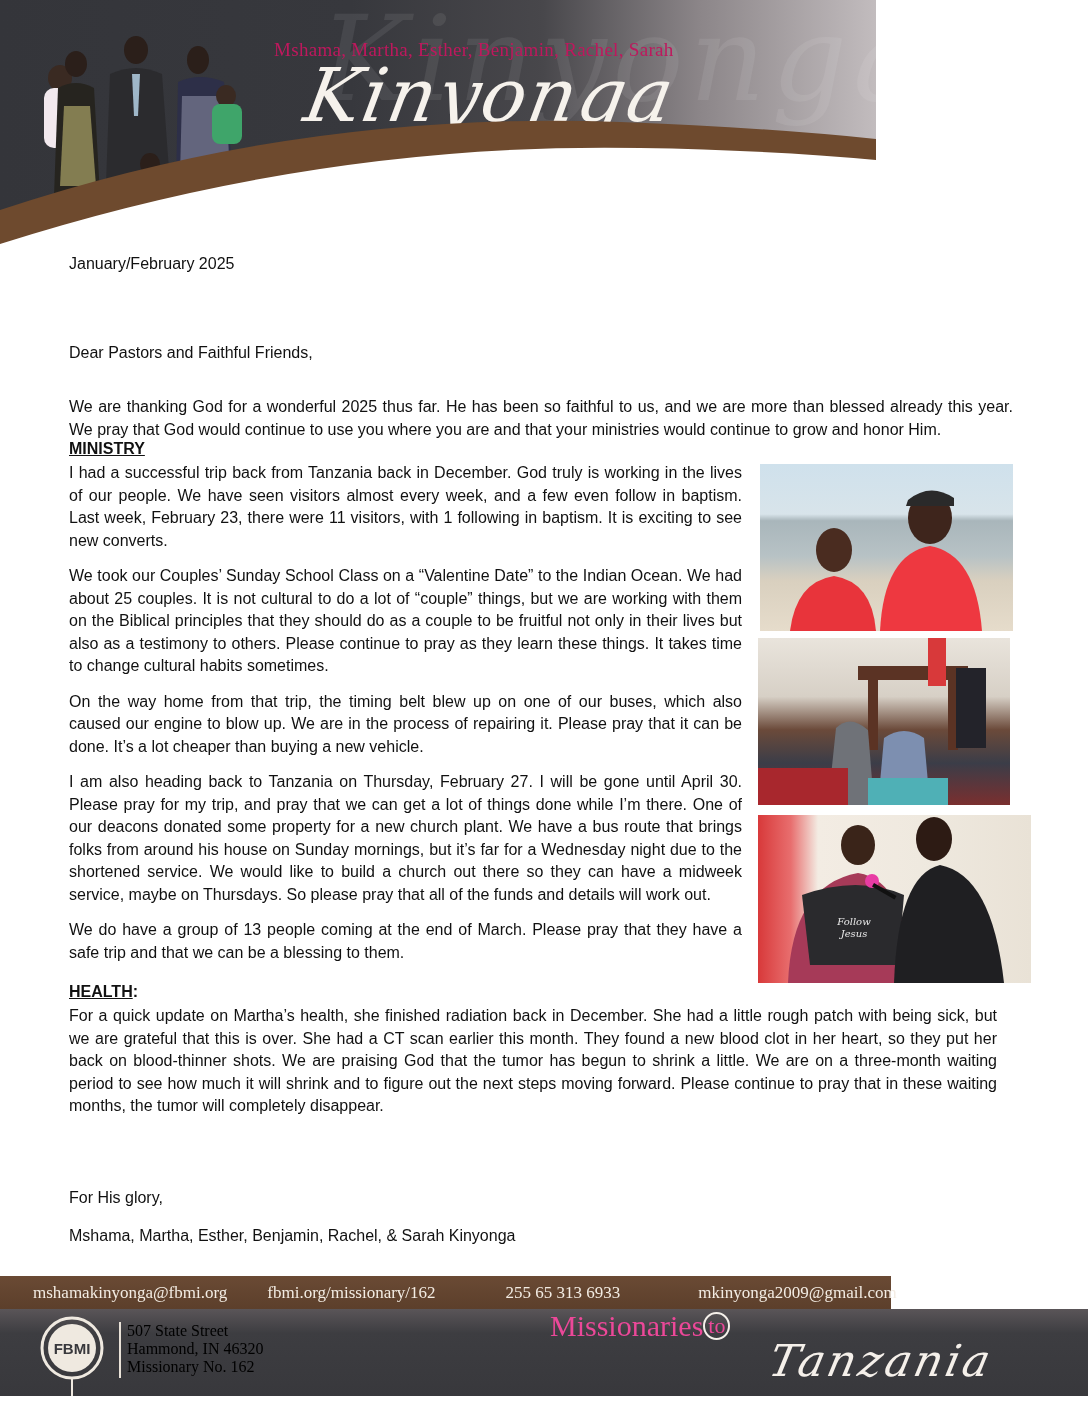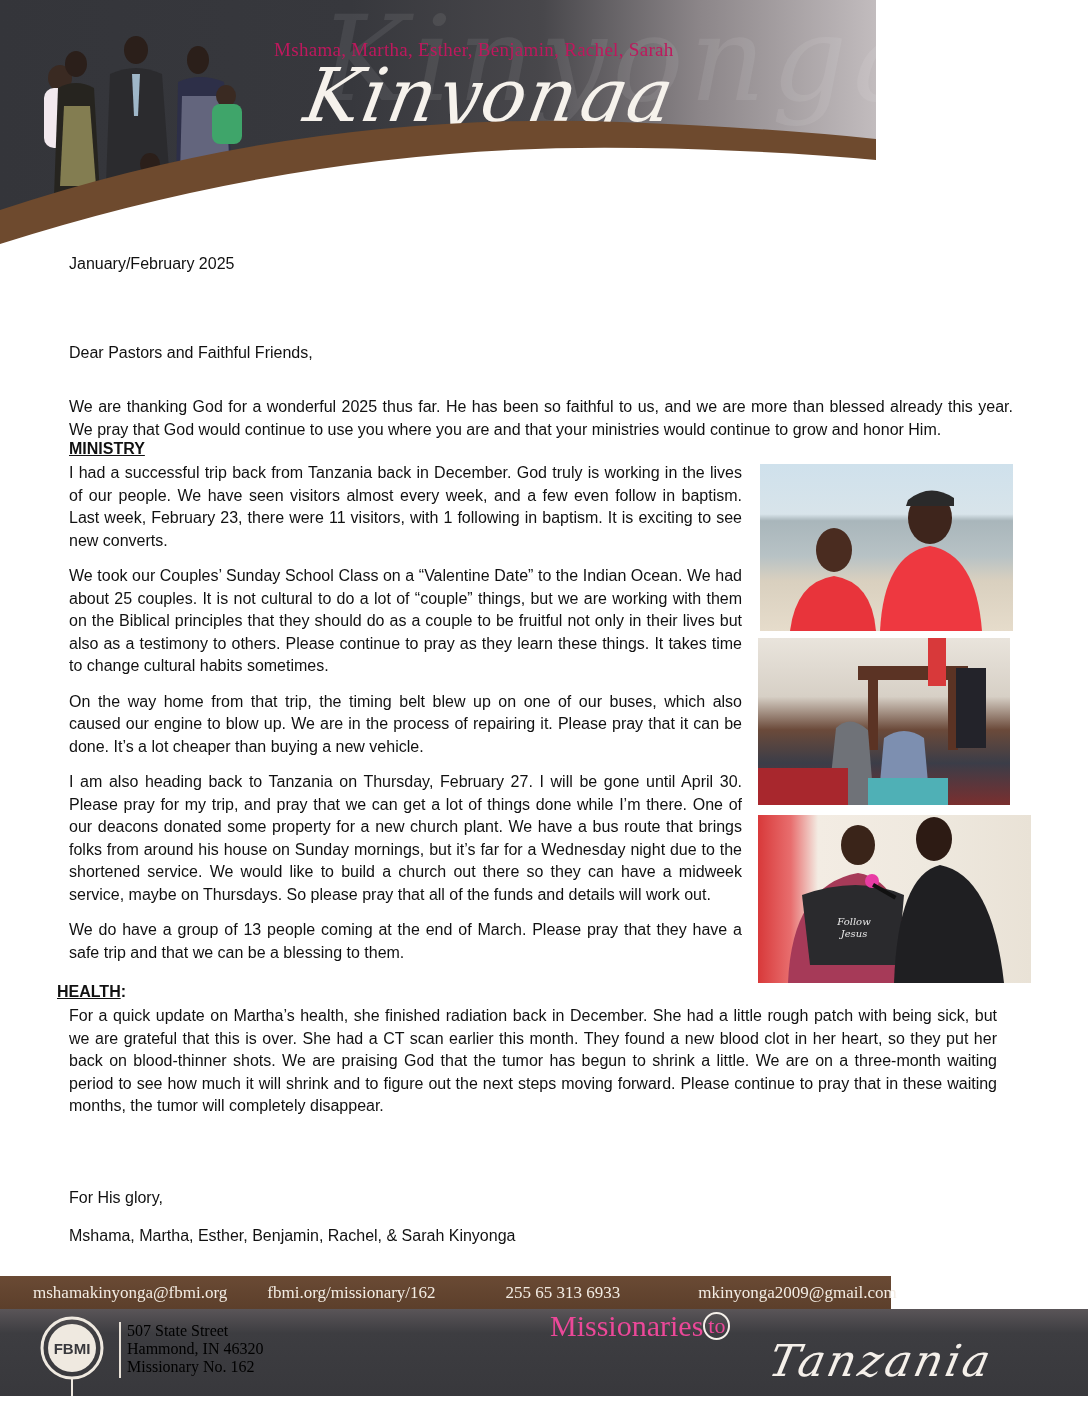--- a/index.html
+++ b/index.html
@@ -13,21 +13,21 @@
   .ghost-script { position: absolute; left: 320px; top: -10px; font-family: "DejaVu Serif", serif; font-style: italic; font-size: 118px; color: rgba(255,255,255,0.08); white-space: nowrap; letter-spacing: 6px; }
   .surname-script { position: absolute; left: 306px; top: 52px; font-family: "DejaVu Serif", serif; font-style: italic; font-size: 74px; color: #f6f2ec; white-space: nowrap; letter-spacing: 2px; transform: skewX(-10deg); }
   .family-photo { position: absolute; left: 30px; top: 26px; width: 236px; height: 176px; }
   .africa-map { position: absolute; left: 918px; top: 18px; width: 140px; height: 116px; }
   .map-label { position: absolute; left: 1003px; top: 95px; font-family: "Liberation Serif", serif; font-size: 10px; color: #2a2a2a; }
   .date { position: absolute; left: 69px; top: 255px; font-size: 16px; }
   .salutation { position: absolute; left: 69px; top: 344px; font-size: 16px; }
   .intro { position: absolute; left: 69px; top: 380px; width: 944px; font-size: 16px; line-height: 22.5px; text-align: justify; }
   .section-heading { font-weight: bold; text-decoration: underline; font-size: 16px; }
   .ministry-heading { position: absolute; left: 69px; top: 440px; }
-  .health-heading { position: absolute; left: 57px; top: 983px; font-weight: bold; font-size: 16px; }
+  .health-heading { position: absolute; left: 69px; top: 983px; font-weight: bold; font-size: 16px; }
   .health-heading .u { text-decoration: underline; }
   .ministry-col { position: absolute; left: 69px; top: 462px; width: 673px; font-size: 16px; line-height: 22.5px; }
   .ministry-col p { text-align: justify; margin: 0 0 13px 0; }
   .health-col { position: absolute; left: 69px; top: 1005px; width: 944px; font-size: 16px; line-height: 22.5px; }
   .health-col p { text-align: justify; margin: 0 16px 13px 0; }
   .closing { position: absolute; left: 69px; top: 1189px; font-size: 16px; }
   .signature { position: absolute; left: 69px; top: 1227px; font-size: 16px; }
 
   
   .photo { position: absolute; overflow: hidden; }

